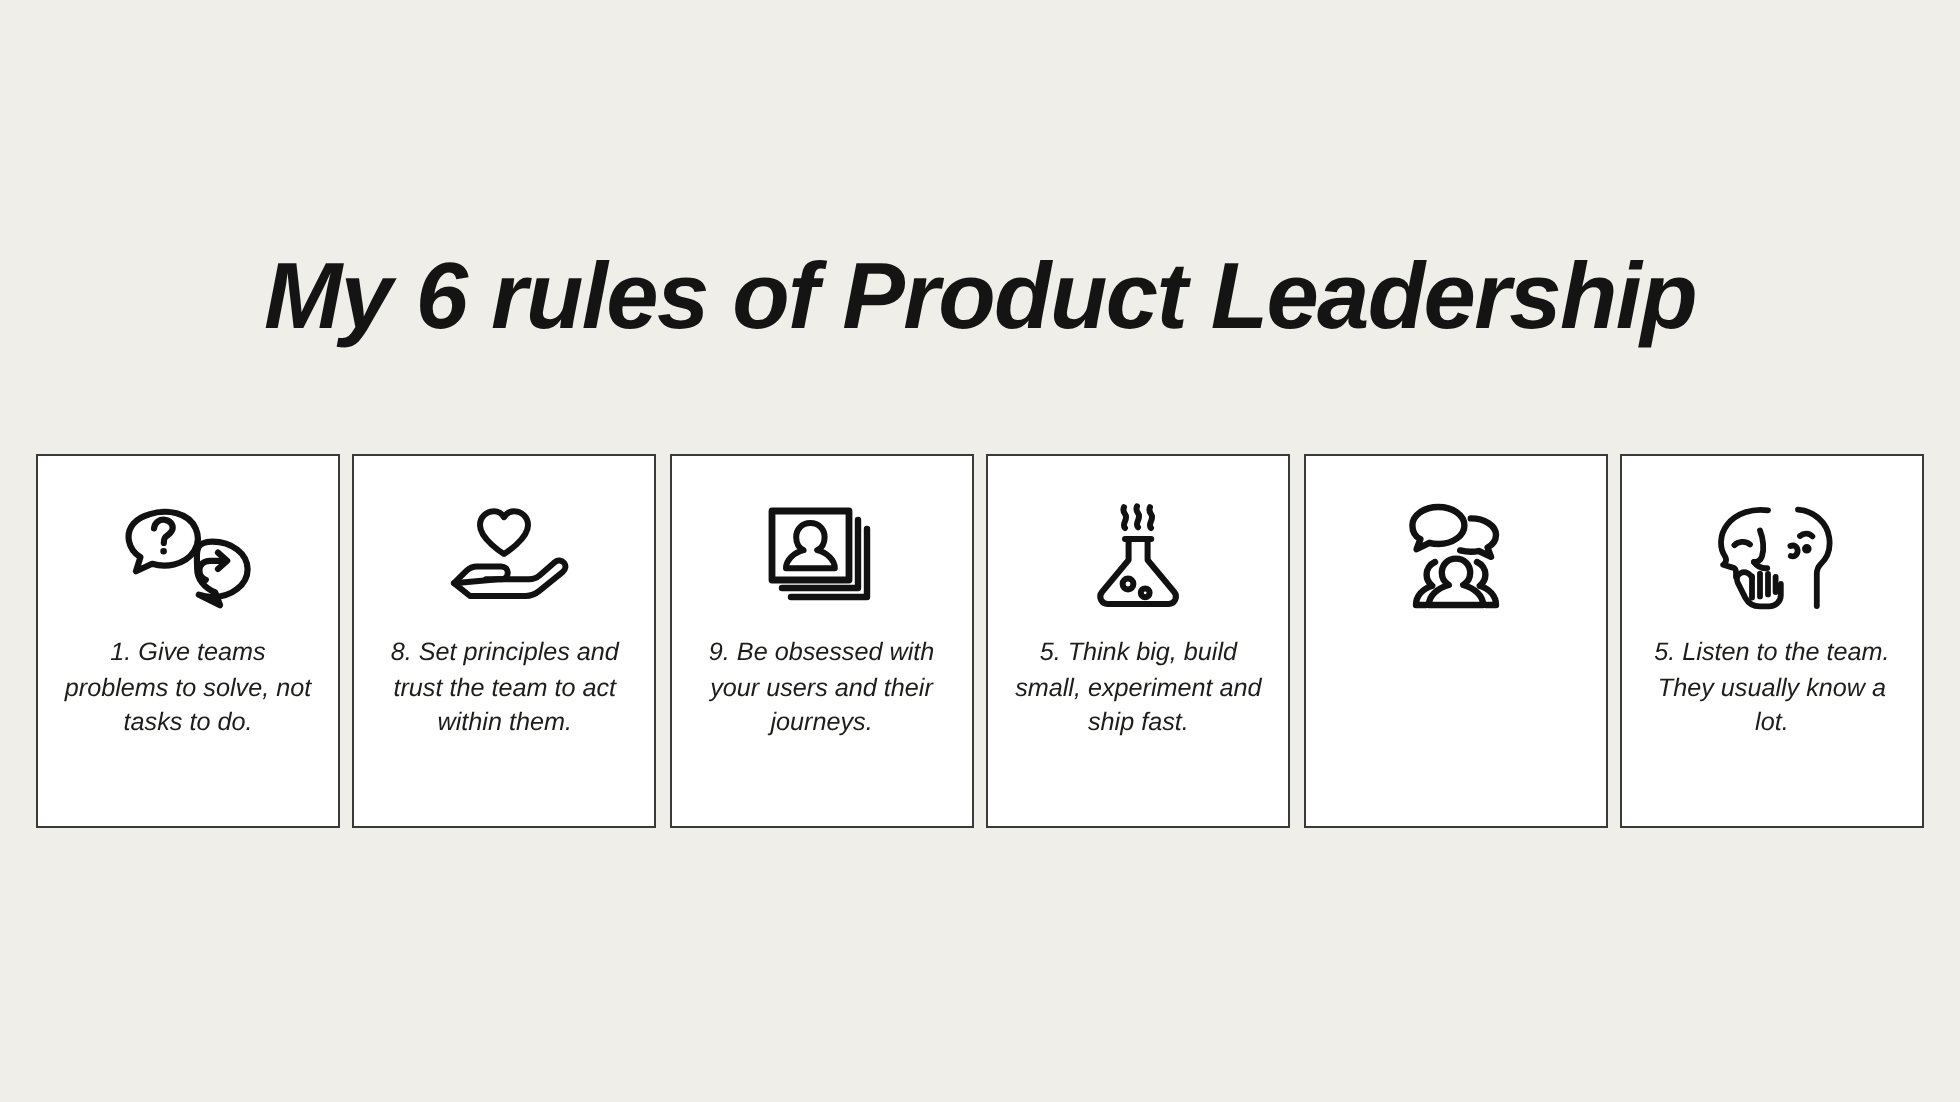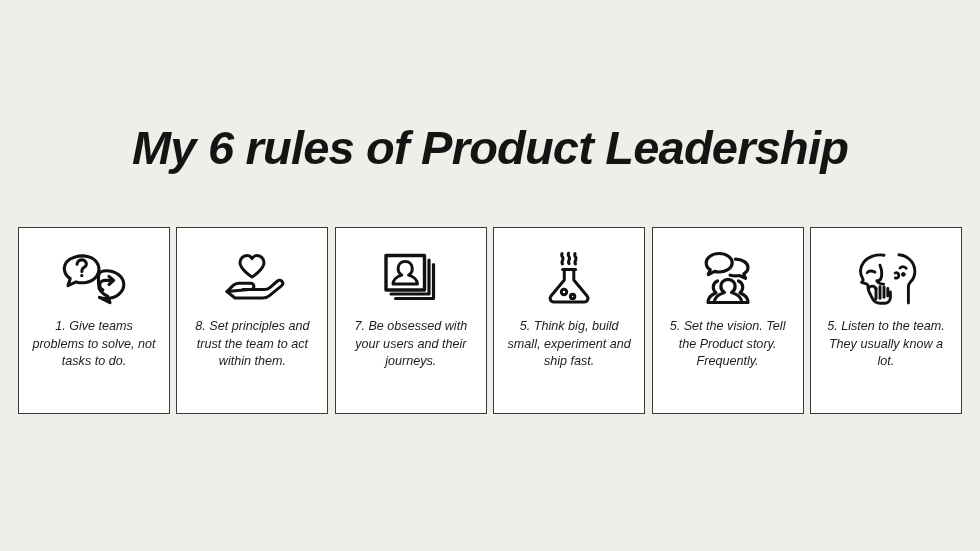--- a/index.html
+++ b/index.html
@@ -116,21 +116,21 @@
       <div class="icon-wrap">
         <svg width="60" height="54" viewBox="0 0 60 54">
           <g fill="none" stroke="#111111" stroke-linecap="round" stroke-linejoin="round">
             <path d="M14.5 46.5 L52.5 46.5 L52.5 12.5" stroke-width="3.2"></path>
             <path d="M10.0 42.0 L48.0 42.0 L48.0 8.0" stroke-width="3.2"></path>
             <rect x="5.0" y="3.5" width="38.5" height="34.5" stroke-width="3.4"></rect>
             <path d="M24.2 9.5 C28.4 9.5 31.3 12.6 31.3 16.6 C31.3 19.6 29.8 22.0 27.6 23.1 C32.6 24.4 36.4 28.0 36.4 32.1 L12.0 32.1 C12.0 28.0 15.8 24.4 20.8 23.1 C18.6 22.0 17.1 19.6 17.1 16.6 C17.1 12.6 20.0 9.5 24.2 9.5 Z" stroke-width="3.0"></path>
           </g>
         </svg>
       </div>
-      <div class="card-text">7. Be obsessed with your users and their journeys.</div>
+      <div class="card-text">9. Be obsessed with your users and their journeys.</div>
     </div>
 
     <div class="card">
       <div class="icon-wrap">
         <svg width="58" height="56" viewBox="0 0 58 56">
           <g fill="none" stroke="#111111" stroke-width="3.0" stroke-linecap="round" stroke-linejoin="round">
             <path d="M22.5 13.0 C20.5 10.8 24.5 8.6 22.5 6.0 C21.4 4.6 21.6 3.6 22.0 2.6"></path>
             <path d="M29.0 12.6 C27.0 10.4 31.0 8.2 29.0 5.6 C27.9 4.2 28.1 3.2 28.5 2.2"></path>
             <path d="M35.5 13.0 C33.5 10.8 37.5 8.6 35.5 6.0 C34.4 4.6 34.6 3.6 35.0 2.6"></path>
             <path d="M22.5 18.5 L35.6 18.5"></path>
@@ -148,21 +148,20 @@
         <svg width="62" height="56" viewBox="0 0 62 56">
           <g fill="none" stroke="#111111" stroke-width="3.2" stroke-linecap="round" stroke-linejoin="round">
             <path d="M22.2 2.5 C29.4 2.5 35.2 6.6 35.2 11.7 C35.2 16.8 29.4 21.0 22.2 21.0 C20.6 21.0 19.1 20.8 17.7 20.4 L11.3 23.6 L13.2 18.6 C10.0 16.9 9.2 14.5 9.2 11.7 C9.2 6.6 15.0 2.5 22.2 2.5 Z"></path>
             <path d="M38.4 8.2 C45.4 8.2 51.0 11.9 51.0 16.5 C51.0 19.0 49.4 21.3 46.8 22.8 L48.5 27.4 L42.4 24.5 C41.1 24.8 39.8 24.9 38.4 24.9 C36.5 24.9 34.7 24.6 33.1 24.2"></path>
             <path d="M31.0 28.3 C35.2 28.3 38.1 31.4 38.1 35.3 C38.1 38.0 36.7 40.3 34.6 41.5 C40.3 43.0 44.6 46.9 44.6 51.5 L17.4 51.5 C17.4 46.9 21.7 43.0 27.4 41.5 C25.3 40.3 23.9 38.0 23.9 35.3 C23.9 31.4 26.8 28.3 31.0 28.3 Z"></path>
             <path d="M20.5 30.0 C18.0 31.1 16.3 33.5 16.3 36.3 C16.3 38.6 17.4 40.6 19.1 41.9 C14.4 43.5 11.0 46.9 11.0 51.5 L16.0 51.5"></path>
             <path d="M41.5 30.0 C44.0 31.1 45.7 33.5 45.7 36.3 C45.7 38.6 44.6 40.6 42.9 41.9 C47.6 43.5 51.0 46.9 51.0 51.5 L46.0 51.5"></path>
           </g>
         </svg>
       </div>
-      <div class="card-text">5. Set the vision. Tell the Product story. Frequently.</div>
     </div>
 
     <div class="card">
       <div class="icon-wrap">
         <svg width="64" height="54" viewBox="0 0 64 54">
           <g fill="none" stroke="#111111" stroke-width="2.9" stroke-linecap="round" stroke-linejoin="round">
             <path d="M30.0 3.2 C22.5 2.0 14.0 4.6 9.6 10.4 C5.6 15.6 5.8 22.0 8.4 26.0 C9.6 27.8 9.0 29.4 7.6 30.4 L12.4 31.8 C13.6 32.2 14.0 33.0 14.0 34.0 L14.0 36.5"></path>
             <path d="M13.2 20.6 C15.0 18.6 18.8 18.4 21.0 20.2"></path>
             <path d="M26.0 13.2 C27.6 17.2 28.2 22.6 27.0 26.2 C26.4 28.0 25.2 29.0 23.0 29.0"></path>
             <path d="M23.0 29.0 C24.4 31.0 26.8 32.3 29.6 32.1"></path>

